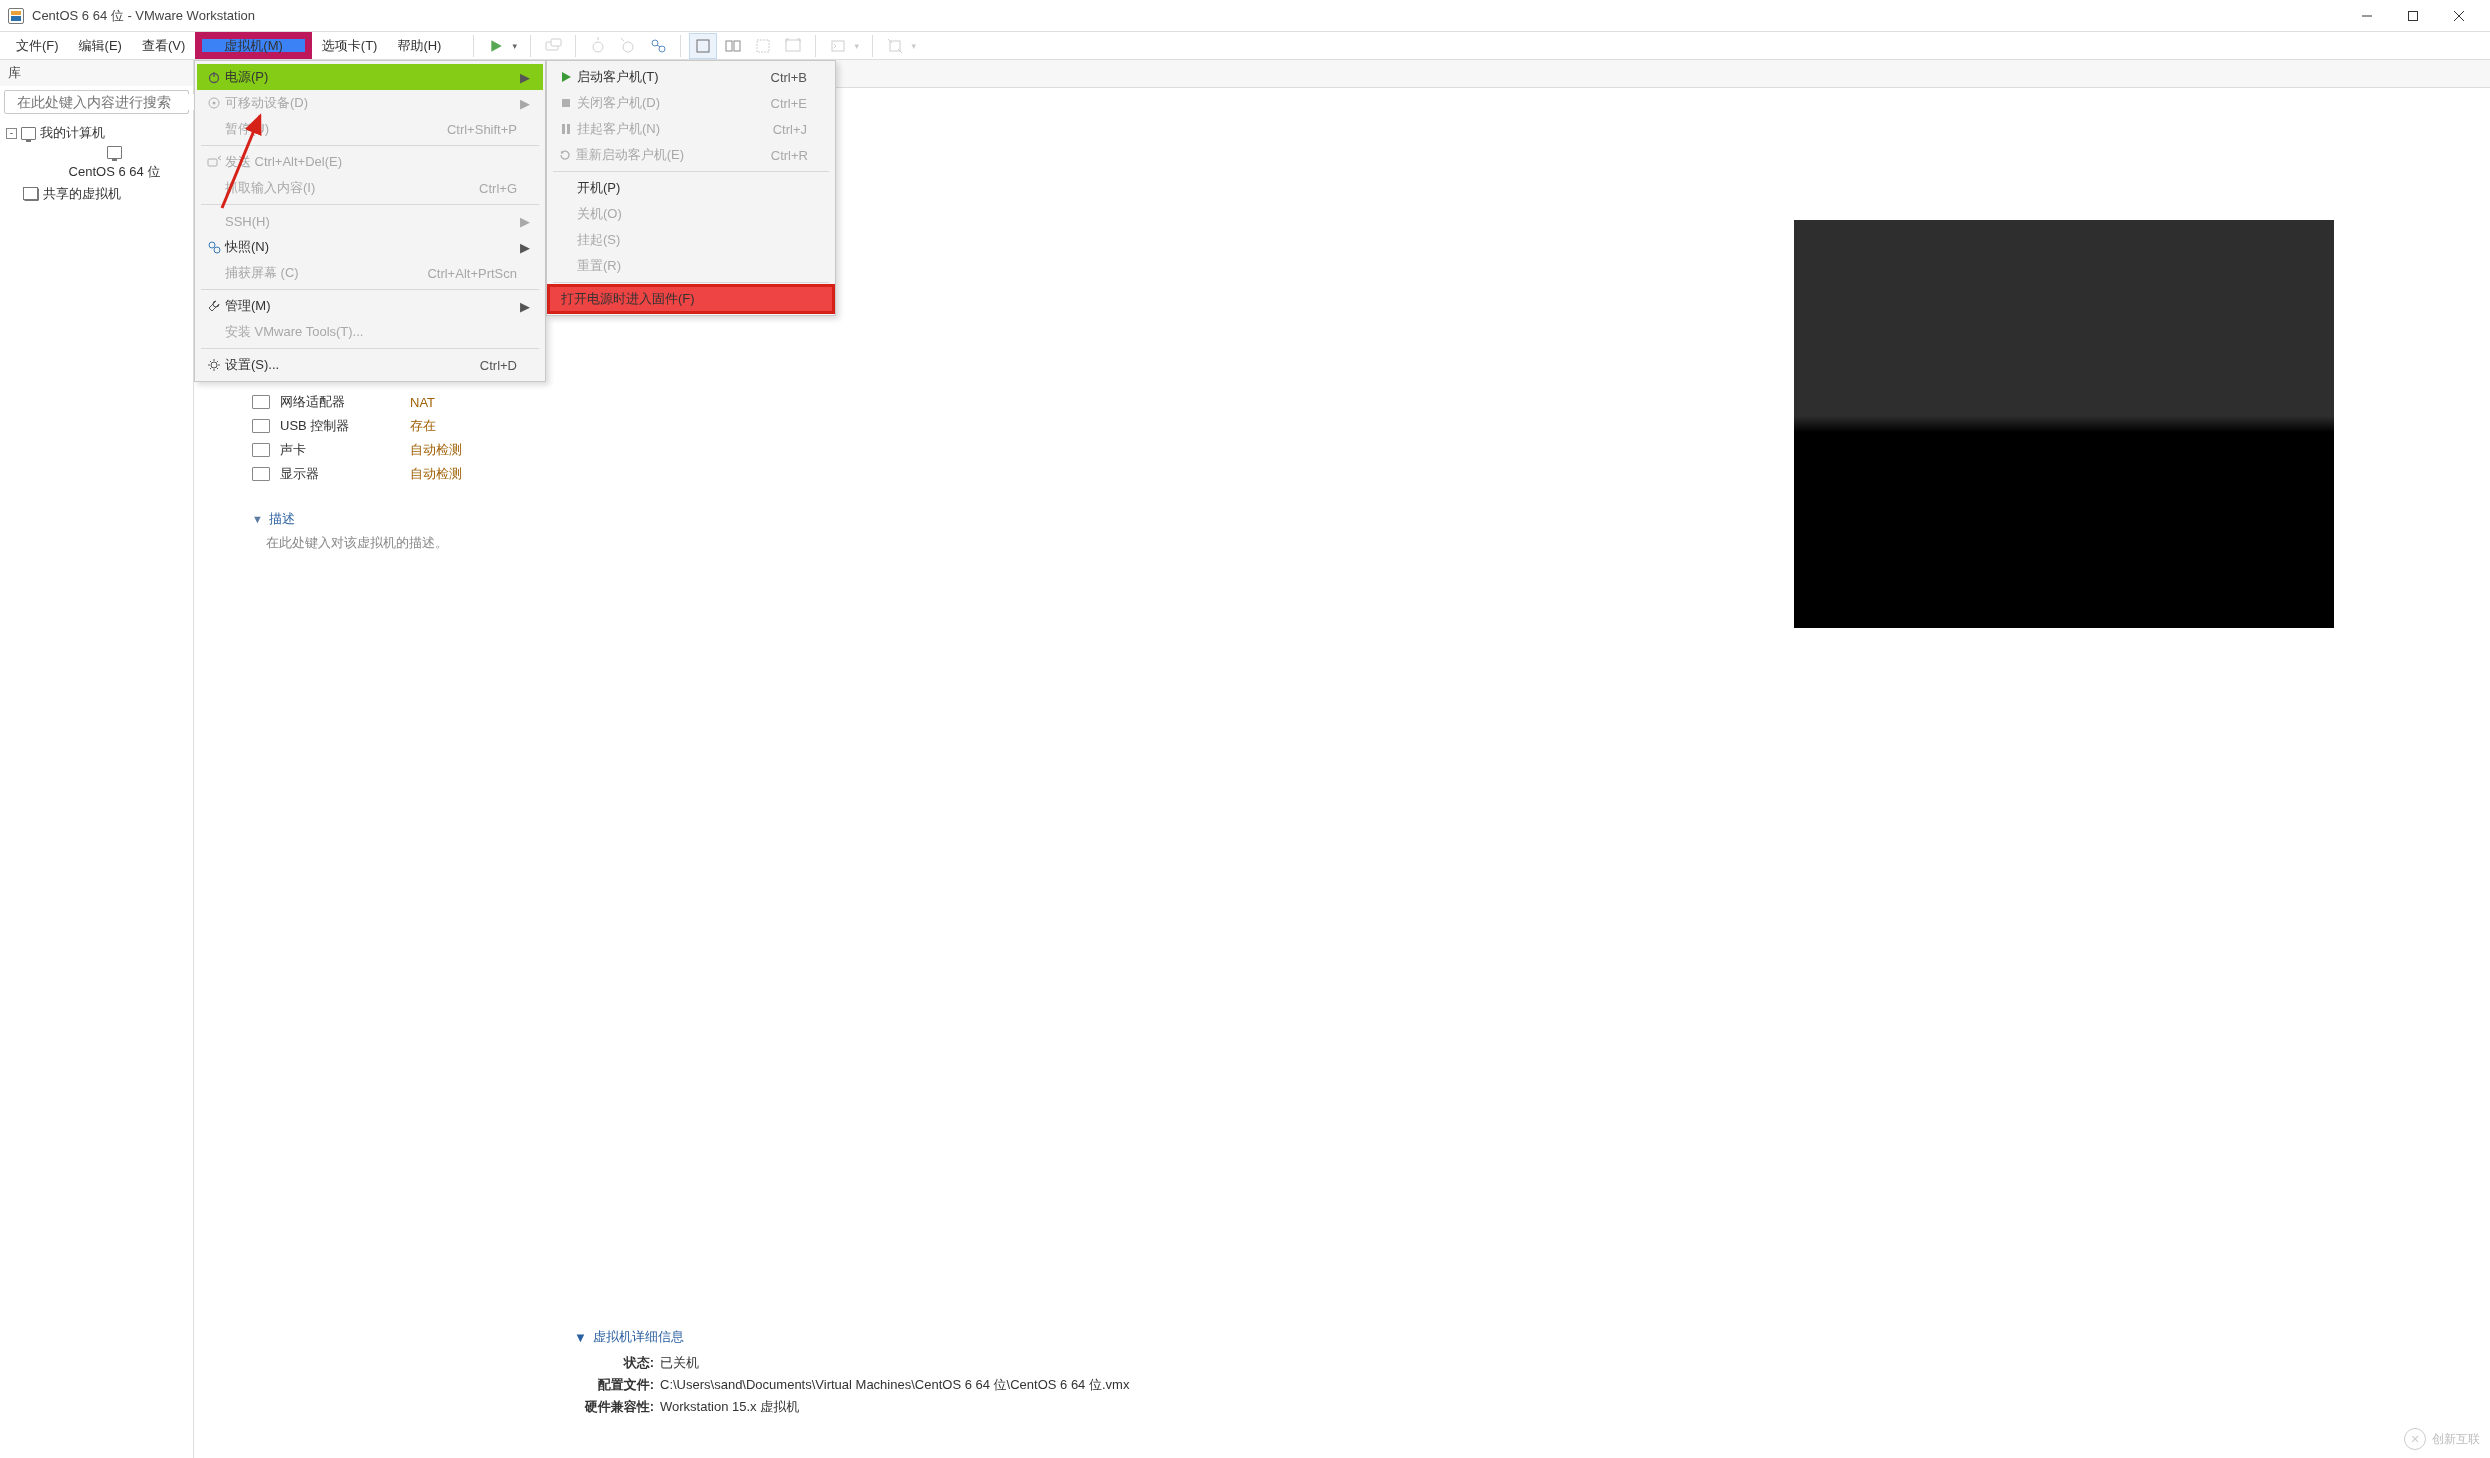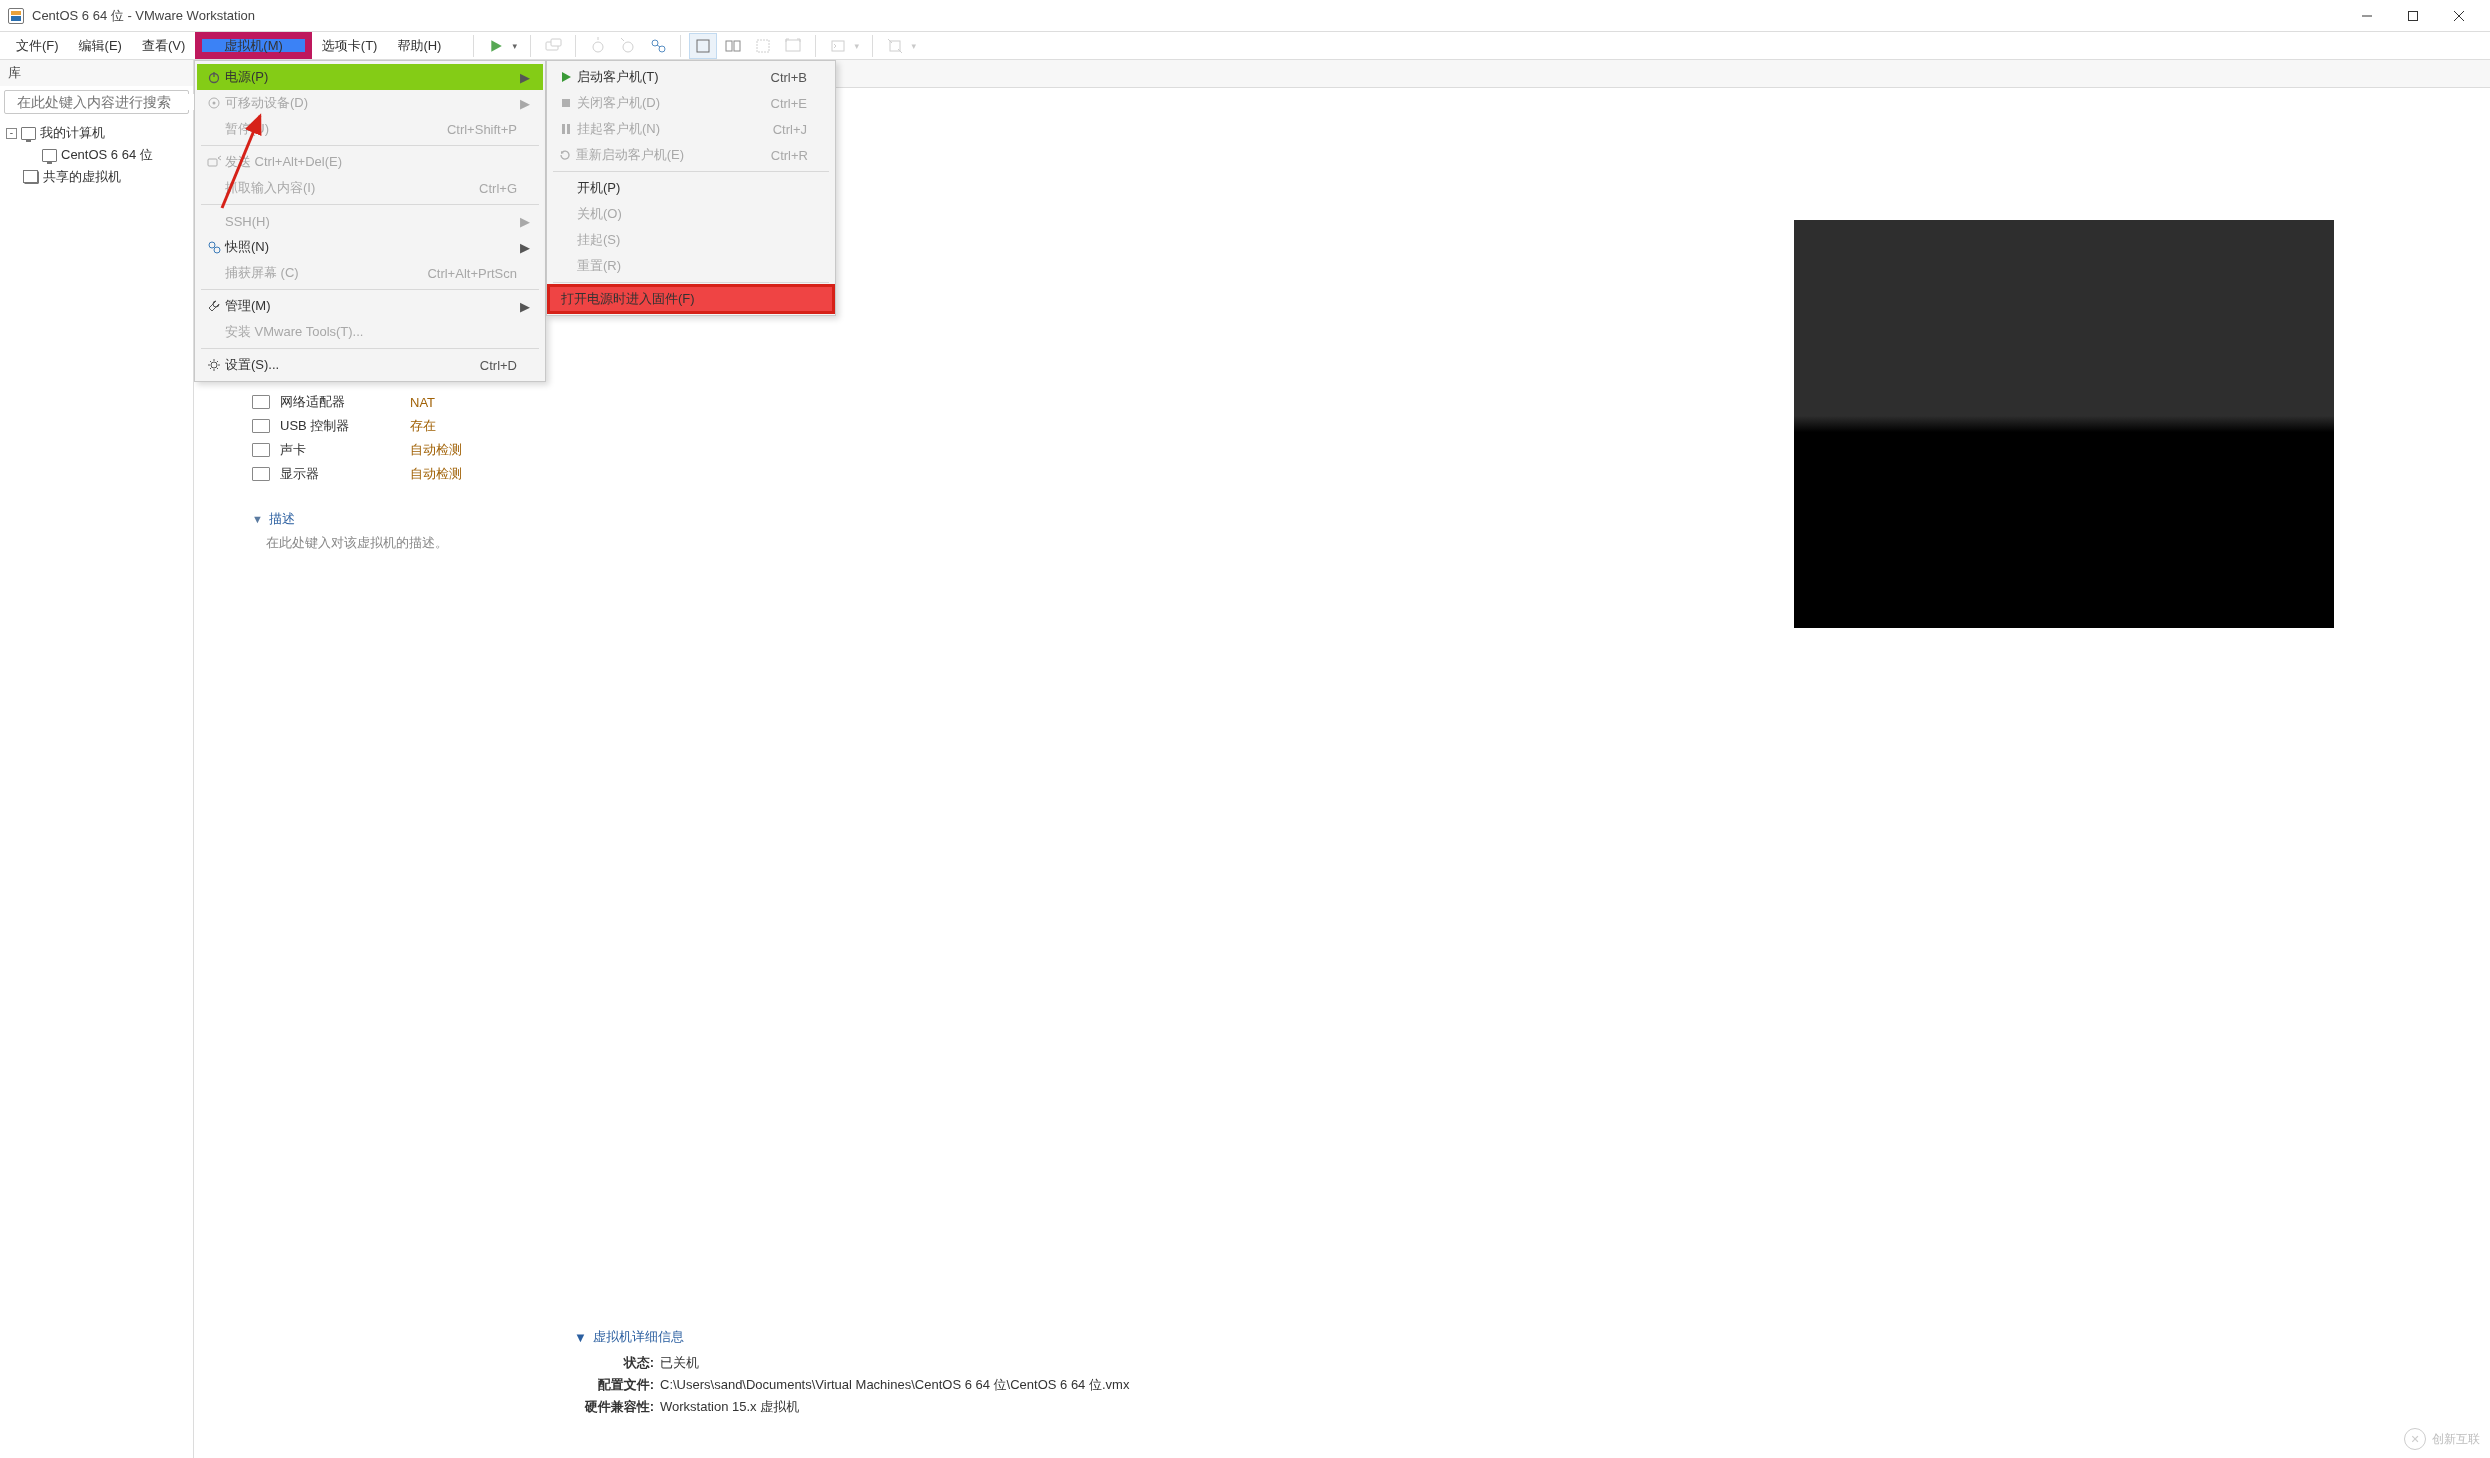--- a/index.html
+++ b/index.html
@@ -39,21 +39,21 @@
   .sidebar .search svg { width: 14px; height: 14px; margin-right: 6px; }
   .sidebar .search input { flex:1; border:none; outline:none; font-size: 14px; color:#333; }
   .tree { padding: 4px 2px; font-size: 13px; }
   .tnode { display: flex; align-items: center; padding: 2px 4px; gap: 4px; white-space: nowrap; }
   .tbox { width: 11px; height: 11px; border: 1px solid #888; display: inline-flex; align-items:center; justify-content:center; font-size:10px; line-height:1; color:#555; background:#fff;}
   .ticn { width:15px; height:13px; border:1px solid #777; border-radius:1px; display:inline-block; position:relative; }
   .ticn.monitor::after{content:"";position:absolute;left:4px;bottom:-3px;width:5px;height:2px;background:#777;}
   .ticn.stack { background:#fff; }
   .ticn.stack::before{content:"";position:absolute;left:-2px;top:-2px;width:13px;height:11px;border:1px solid #777;background:#fff;}
   .indent1 { padding-left: 22px; }
-  .indent2 { padding-left: 40px; }
+  .indent2 { padding-left: 40px; flex-direction: column; }
 
   
   .centerpane { flex: 1; position: relative; background: #fff; overflow:hidden;}
   .tabstrip { height: 28px; background: #f7f7f7; border-bottom: 1px solid #dcdcdc; }
 
   
   .dropdown { position: absolute; top: 0; background: #f4f4f4; border: 1px solid #c8c8c8; box-shadow: 3px 3px 6px rgba(0,0,0,0.15); padding: 3px 2px; font-size: 13px; z-index: 50; }
   .dropdown .row { display: flex; align-items: center; height: 26px; padding: 0 10px 0 6px; position: relative; }
   .dropdown .row.highlight { background: #84cc16; }
   .dropdown .row.boxed { background:#ef4444; outline:3px solid #d62118; outline-offset:-1px; }

